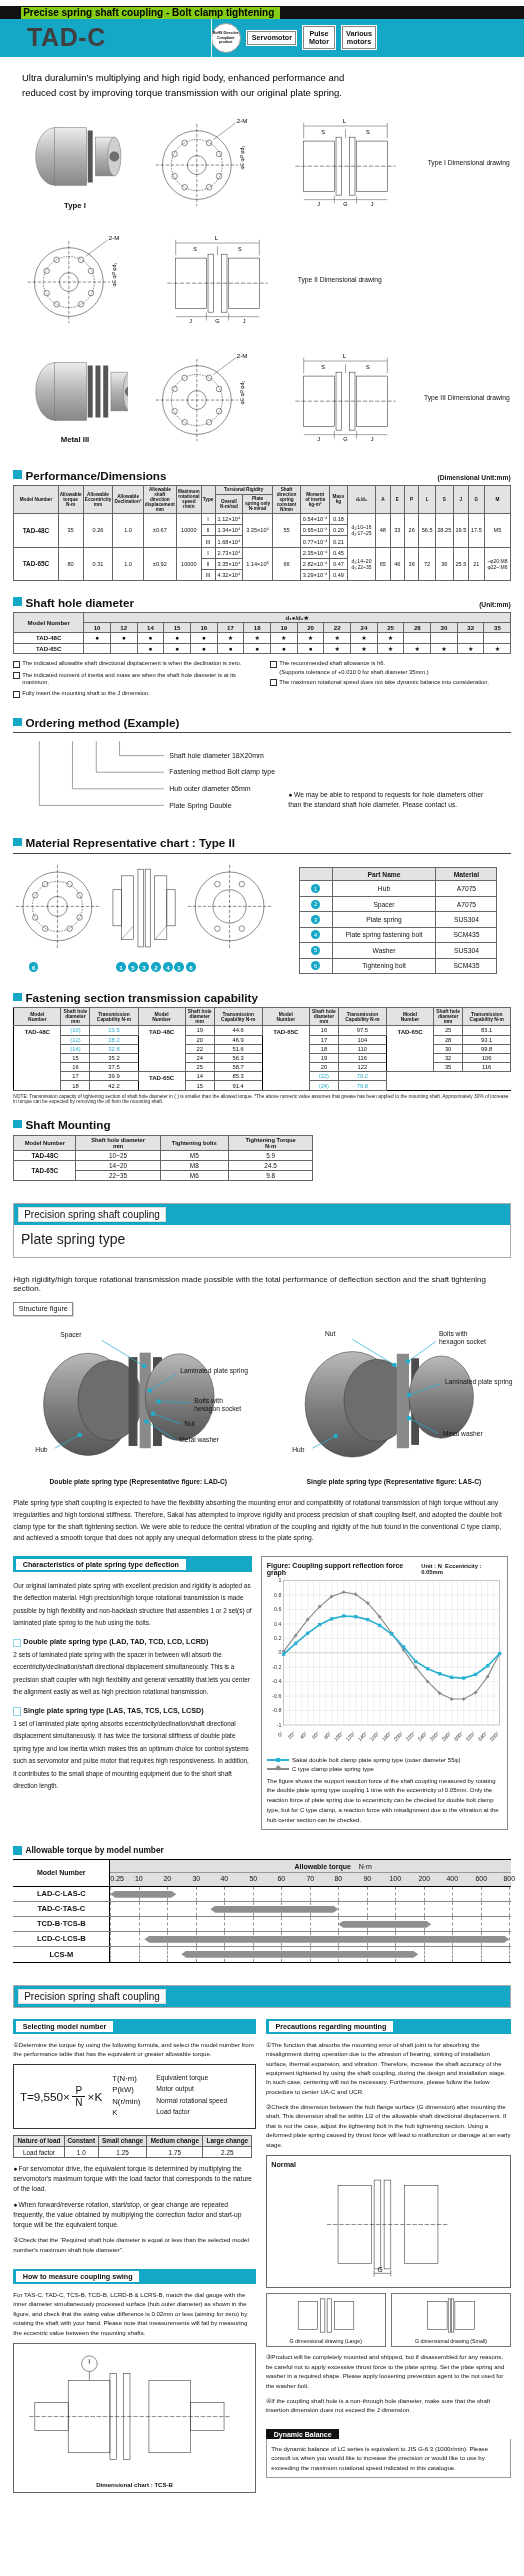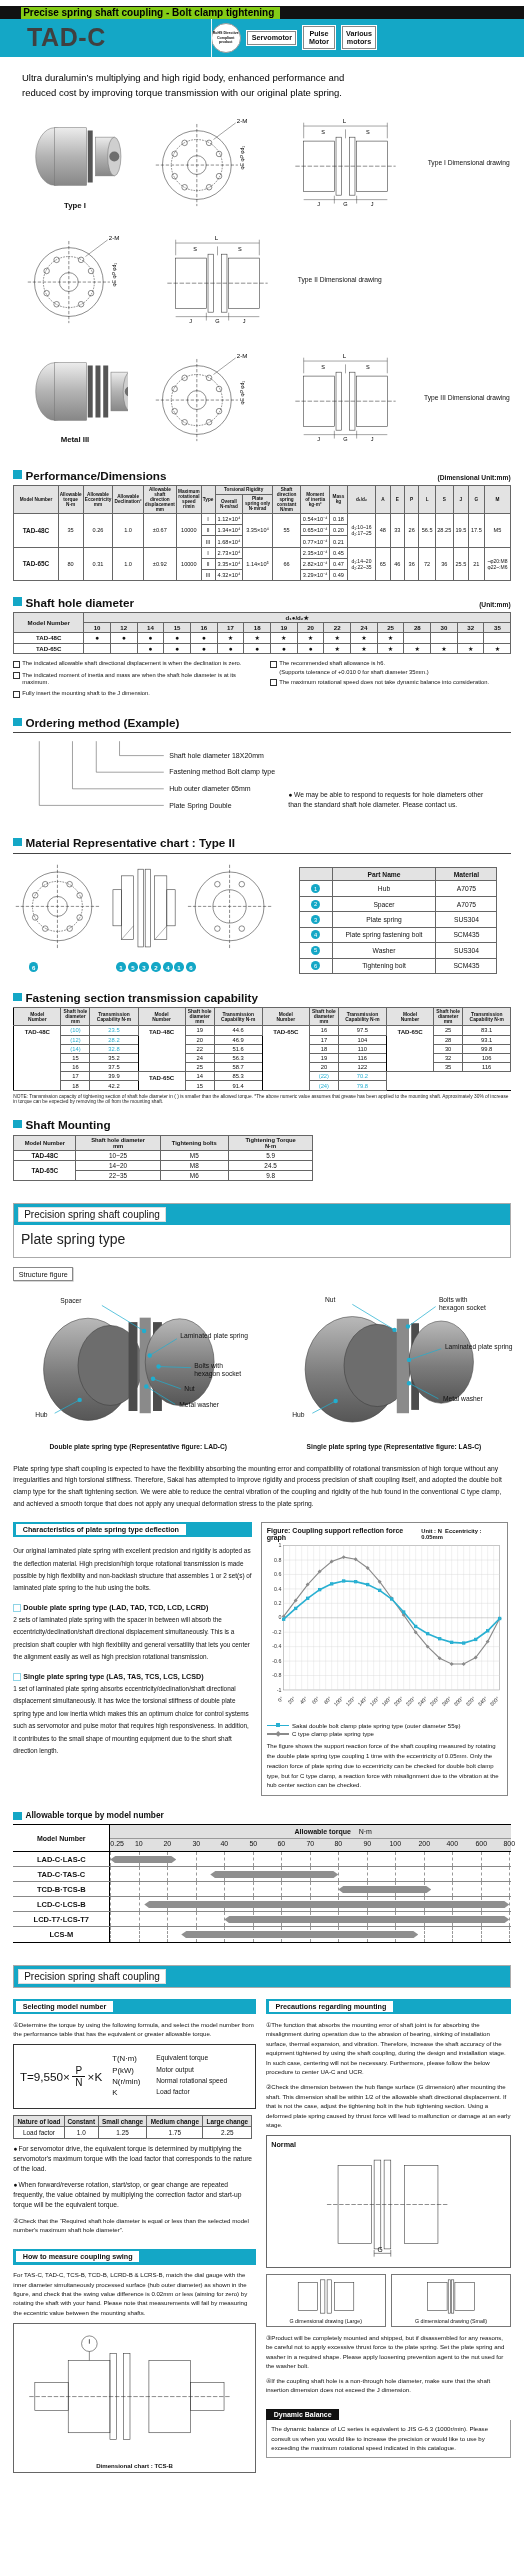--- a/index.html
+++ b/index.html
@@ -836,20 +836,21 @@
           <td>M6</td>
           <td>9.8</td>
         </tr>
   </tbody>
     </table>
 
   <div class="bigbanner">
     <div class="bar"><span class="tag">Precision spring shaft coupling</span></div>
     <div class="head">Plate spring type</div>
   </div>
+  <div class="tagline">High rigidity/high torque rotational transmission made possible with the total performance of deflection section and the shaft tightening section.</div>
 
   <div class="structwrap">
     <span class="structlabel">Structure figure</span>
     <div class="panels">
       <div class="panel">
         <svg width="250" height="156" viewBox="0 0 450 280">
           <defs>
               <linearGradient id="g1" x1="0" y1="0" x2="0" y2="1">
             <stop offset="0" stop-color="#b9b9b9"></stop>
                 <stop offset="0.55" stop-color="#7c7c7c"></stop>
@@ -1186,41 +1187,20 @@
             <div class="tq-grid" style="left:257px"></div>
             <div class="tq-grid" style="left:285px"></div>
             <div class="tq-grid" style="left:314px"></div>
             <div class="tq-grid" style="left:342px"></div>
             <div class="tq-grid" style="left:371px"></div>
             <div class="tq-grid" style="left:399px"></div>
         <div class="tq-bar" style="left:34px; width:365px"></div>
       </div>
         </div>
         <div class="tq-row">
-      <div class="m">LCD-T7·LCS-T7</div>
-      <div class="tq-track">
-            <div class="tq-grid" style="left:0px"></div>
-            <div class="tq-grid" style="left:28.5px"></div>
-            <div class="tq-grid" style="left:57px"></div>
-            <div class="tq-grid" style="left:86px"></div>
-            <div class="tq-grid" style="left:114px"></div>
-            <div class="tq-grid" style="left:143px"></div>
-            <div class="tq-grid" style="left:171px"></div>
-            <div class="tq-grid" style="left:200px"></div>
-            <div class="tq-grid" style="left:228px"></div>
-            <div class="tq-grid" style="left:257px"></div>
-            <div class="tq-grid" style="left:285px"></div>
-            <div class="tq-grid" style="left:314px"></div>
-            <div class="tq-grid" style="left:342px"></div>
-            <div class="tq-grid" style="left:371px"></div>
-            <div class="tq-grid" style="left:399px"></div>
-        <div class="tq-bar" style="left:114px; width:285px"></div>
-      </div>
-        </div>
-        <div class="tq-row">
       <div class="m">LCS-M</div>
       <div class="tq-track">
             <div class="tq-grid" style="left:0px"></div>
             <div class="tq-grid" style="left:28.5px"></div>
             <div class="tq-grid" style="left:57px"></div>
             <div class="tq-grid" style="left:86px"></div>
             <div class="tq-grid" style="left:114px"></div>
             <div class="tq-grid" style="left:143px"></div>
             <div class="tq-grid" style="left:171px"></div>
             <div class="tq-grid" style="left:200px"></div>

